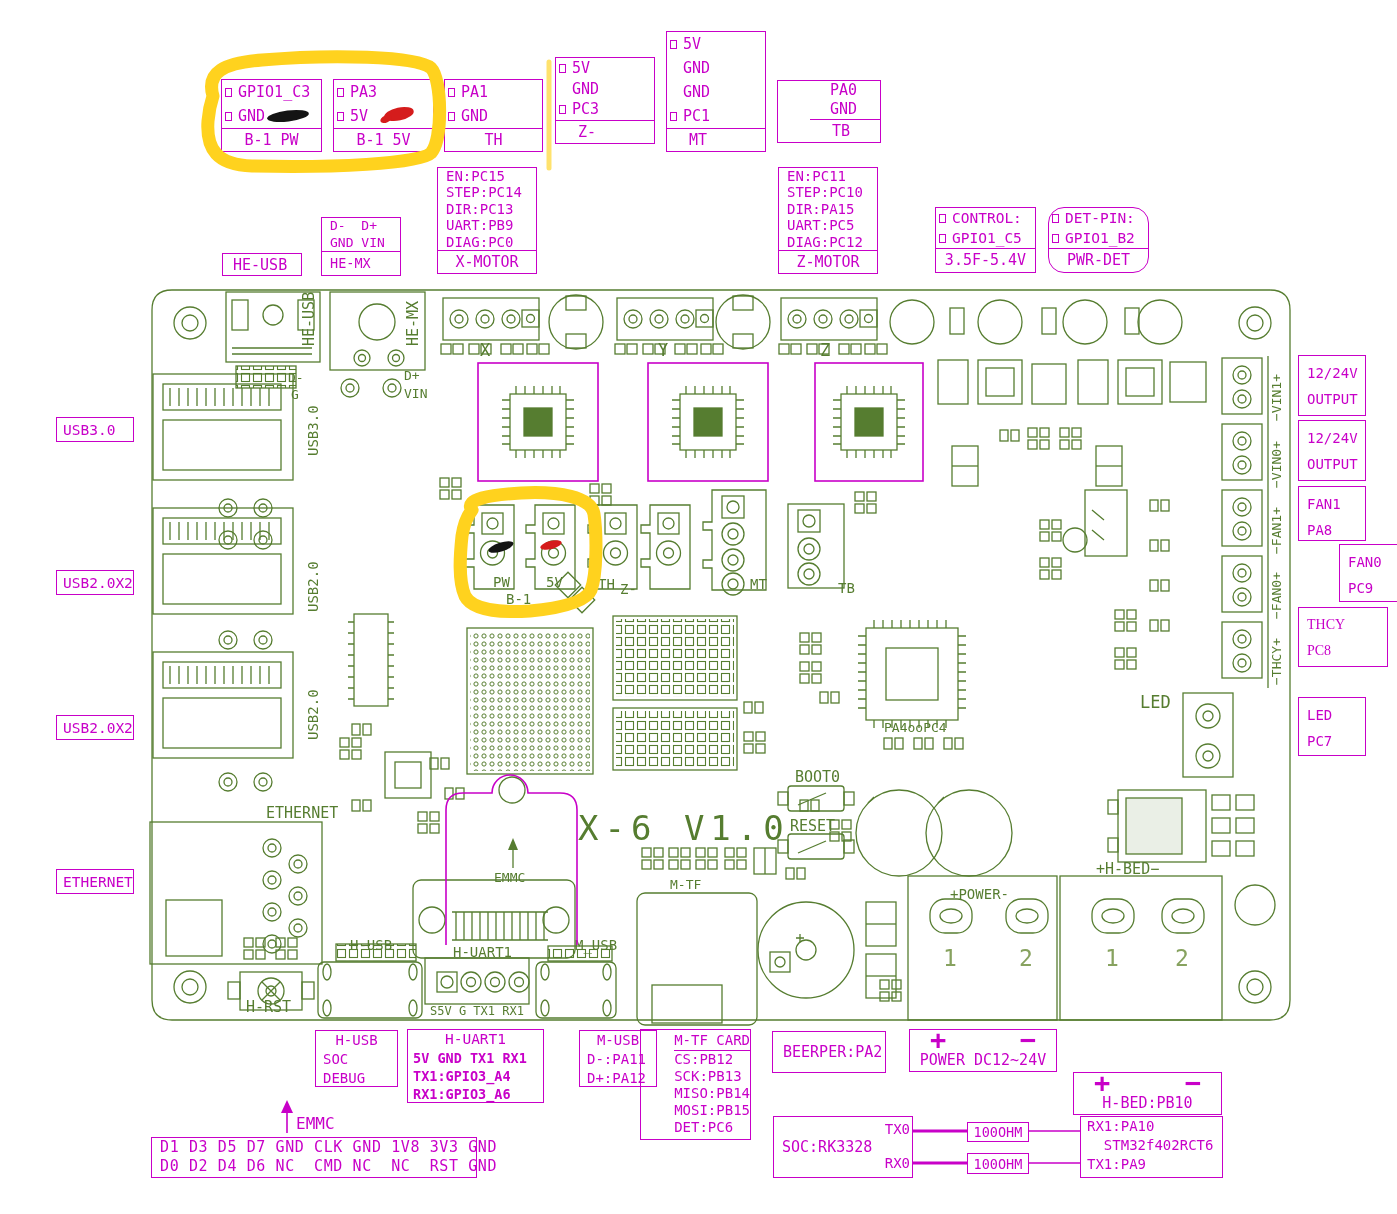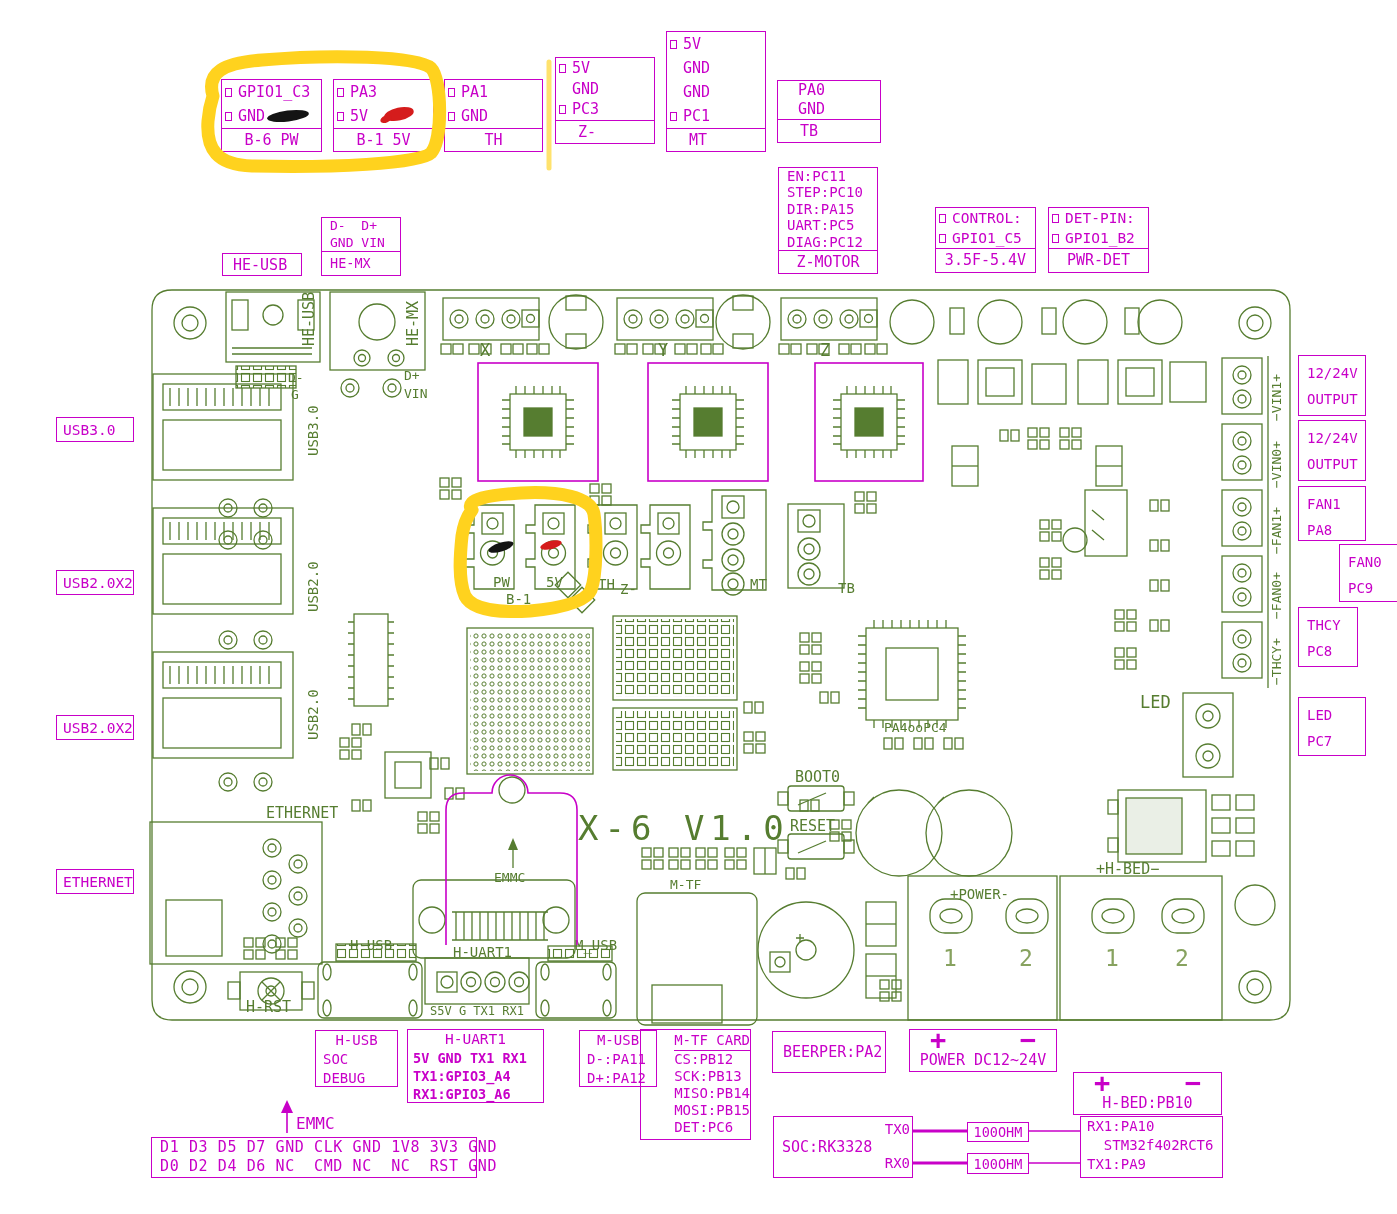--- a/index.html
+++ b/index.html
@@ -455,21 +455,21 @@
     <polygon points="281,1113 287,1100 293,1113"></polygon>
     <text x="296" y="1129" font-family="DejaVu Sans Mono, monospace" font-size="16">EMMC</text>
   </g>
 </svg>
 
 <div class="lbox b2 pins" style="left:221px;top:79px;width:101px;height:73px;">
   <div class="rows">
         <div class="row">GPIO1_C3</div>
         <div class="row">GND</div>
       </div>
-  <div class="footer">B-6 PW</div>
+  <div class="footer">B-1 PW</div>
 </div>
 <div class="lbox b2 pins" style="left:333px;top:79px;width:101px;height:73px;">
   <div class="rows">
         <div class="row">PA3</div>
         <div class="row">5V</div>
       </div>
   <div class="footer">B-1 5V</div>
 </div>
 <div class="lbox b2 pins" style="left:444px;top:79px;width:99px;height:73px;">
   <div class="rows">
@@ -488,47 +488,57 @@
 </div>
 <div class="lbox mtrow pins nopin23" style="left:666px;top:31px;width:100px;height:121px;">
   <div class="rows">
         <div class="row">5V</div>
         <div class="row">GND</div>
         <div class="row">GND</div>
         <div class="row">PC1</div>
       </div>
   <div class="footer footer-left">MT</div>
 </div>
-<div class="lbox tbrow" style="left:777px;top:80px;width:104px;height:63px;">
+<div class="lbox tbrow" style="left:777px;top:80px;width:104px;height:63px;padding-left:32px;">
   <div class="rows">
         <div class="row">PA0</div>
         <div class="row">GND</div>
       </div>
   <div class="footer footer-left">TB</div>
 </div>
 
+<div class="lbox mbox" style="left:437px;top:167px;width:100px;height:107px;">
+  <div class="rows">
+        <div class="row">EN:PC15</div>
+        <div class="row">STEP:PC14</div>
+        <div class="row">DIR:PC13</div>
+        <div class="row">UART:PB9</div>
+        <div class="row">DIAG:PC0</div>
+      </div>
+  <div class="footer">X-MOTOR</div>
+</div>
 <div class="lbox mbox" style="left:778px;top:167px;width:100px;height:107px;">
   <div class="rows">
         <div class="row">EN:PC11</div>
         <div class="row">STEP:PC10</div>
         <div class="row">DIR:PA15</div>
         <div class="row">UART:PC5</div>
         <div class="row">DIAG:PC12</div>
       </div>
   <div class="footer">Z-MOTOR</div>
 </div>
 
 <div class="lbox crow pins" style="left:935px;top:207px;width:101px;height:66px;">
   <div class="rows">
         <div class="row">CONTROL:</div>
         <div class="row">GPIO1_C5</div>
       </div>
   <div class="footer">3.5F-5.4V</div>
 </div>
-<div class="lbox crow pins" style="left:1048px;top:207px;width:101px;height:66px;">
+<div class="lbox crow pins" style="left:1048px;top:207px;width:101px;height:66px;border-radius:16px;">
   <div class="rows">
         <div class="row">DET-PIN:</div>
         <div class="row">GPIO1_B2</div>
       </div>
   <div class="footer">PWR-DET</div>
 </div>
 
 <div class="lbox plain single" style="left:222px;top:253px;width:80px;height:23px;">
   <span>HE-USB</span>
 </div>
@@ -550,21 +560,21 @@
       <span>USB2.0X2</span>
     </div>
 <div class="lbox sideL" style="left:56px;top:869px;width:78px;height:25px;">
       <span>ETHERNET</span>
     </div>
 
 <div class="lbox sideR" style="left:1298px;top:355px;width:68px;height:61px;"><span>12/24V</span><span>OUTPUT</span></div>
 <div class="lbox sideR" style="left:1298px;top:420px;width:68px;height:61px;"><span>12/24V</span><span>OUTPUT</span></div>
 <div class="lbox sideR" style="left:1298px;top:486px;width:68px;height:55px;"><span>FAN1</span><span>PA8</span></div>
 <div class="lbox sideR" style="left:1298px;top:544px;width:68px;height:58px;margin-left:41px;"><span>FAN0</span><span>PC9</span></div>
-<div class="lbox sideR" style="left:1298px;top:607px;width:60px;height:60px;"><span>THCY</span><span>PC8</span></div>
+<div class="lbox sideR" style="left:1298px;top:607px;width:90px;height:60px;font-family:Liberation Serif, serif;"><span>THCY</span><span>PC8</span></div>
 <div class="lbox sideR" style="left:1298px;top:697px;width:68px;height:59px;"><span>LED</span><span>PC7</span></div>
 
 <div class="lbox bot" style="left:315px;top:1030px;width:83px;height:57px;">
   <div class="rows">
         <div class="row">H-USB</div>
         <div class="row">SOC</div>
         <div class="row">DEBUG</div>
       </div>
 </div>
 <div class="lbox hu" style="left:407px;top:1029px;width:137px;height:74px;">

